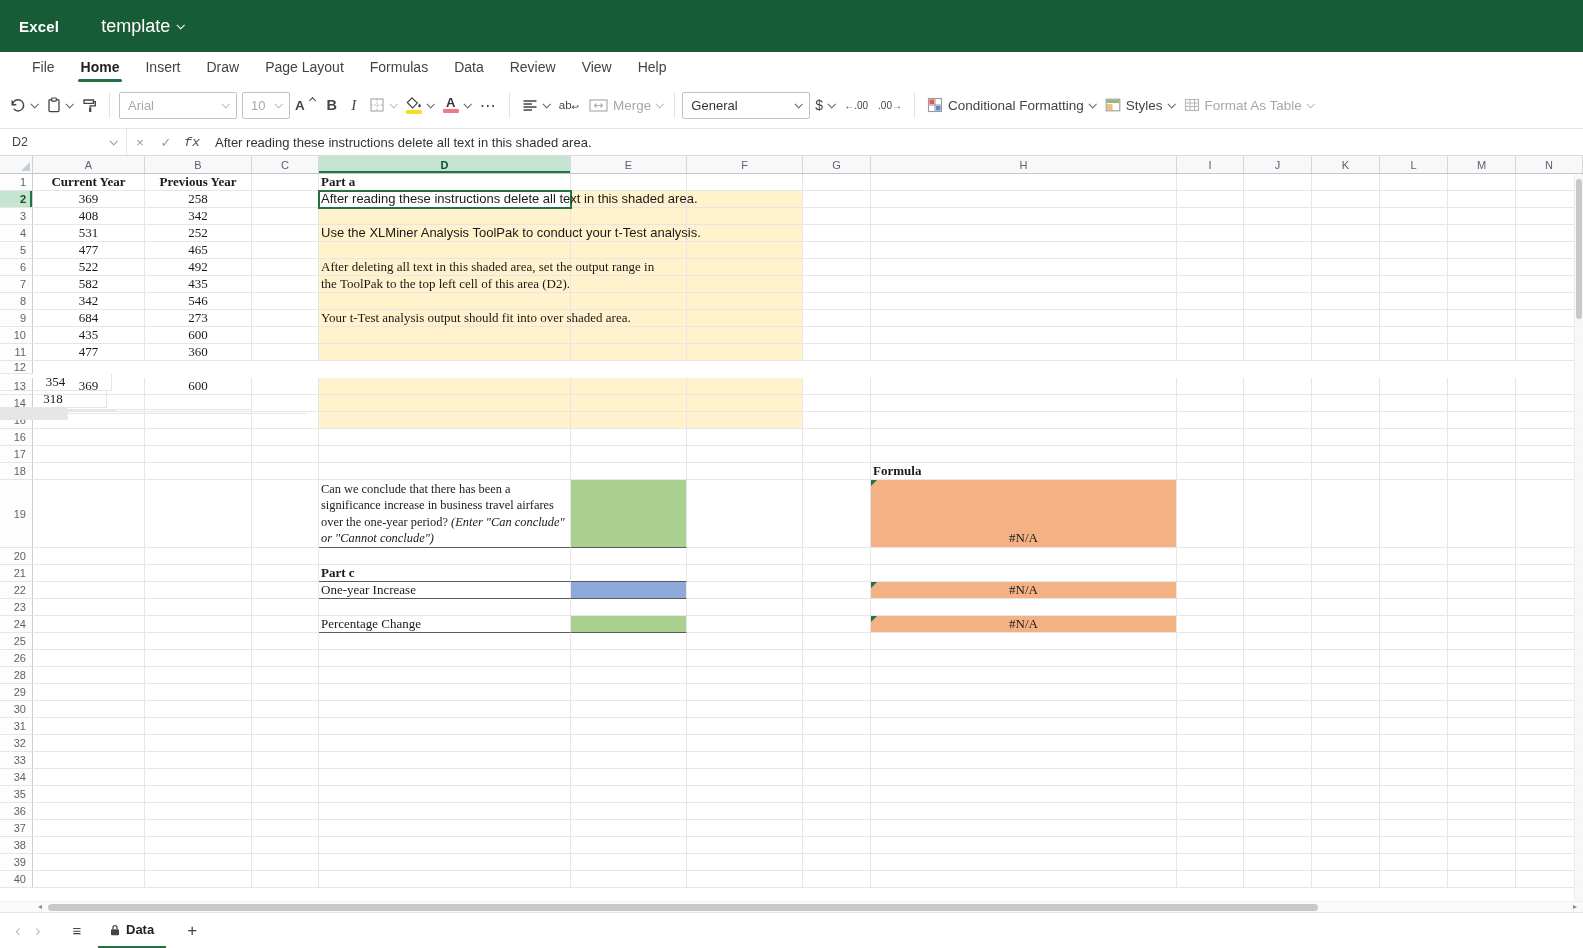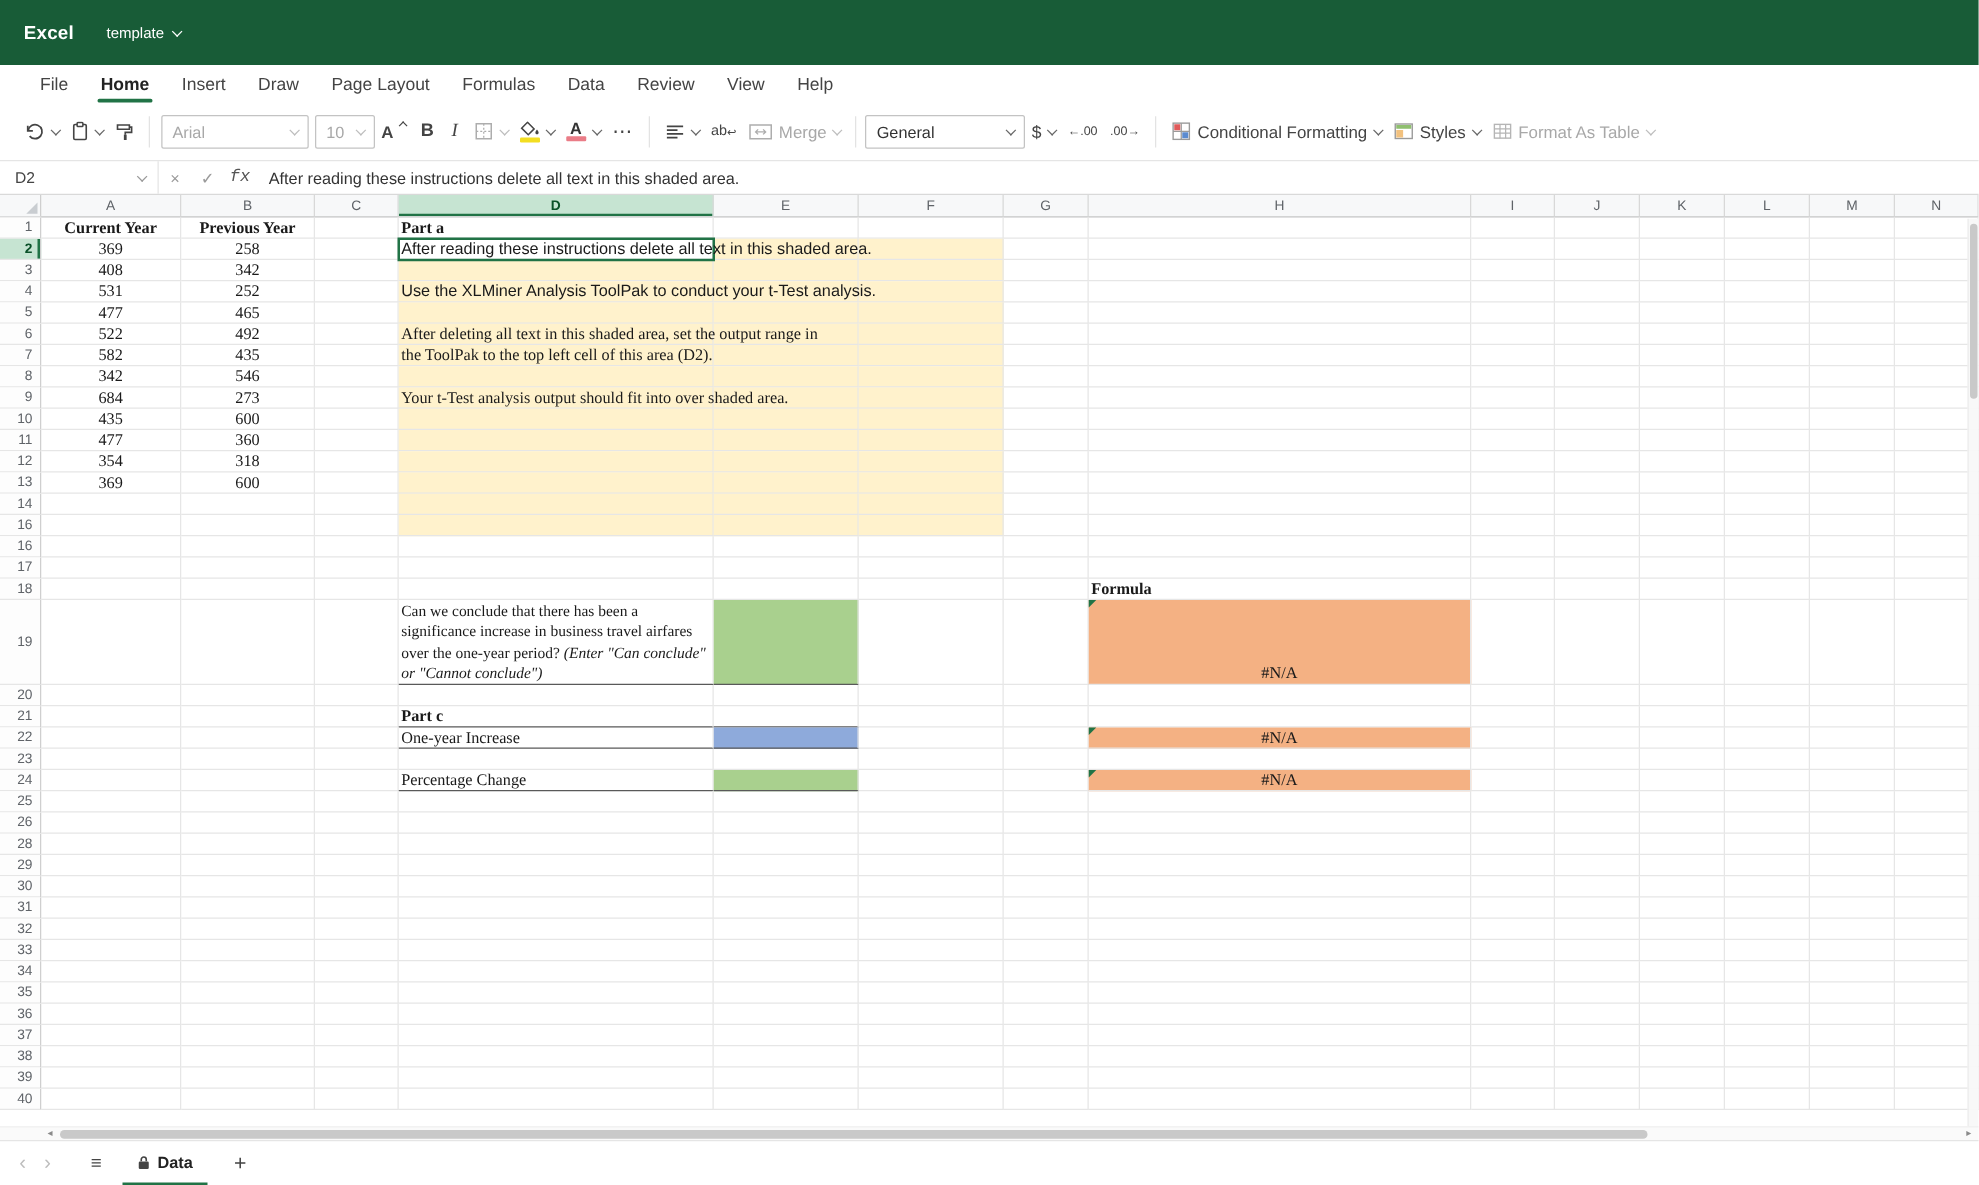--- a/index.html
+++ b/index.html
@@ -3,34 +3,34 @@
 <meta charset="utf-8">
 <style>
   *{margin:0;padding:0;box-sizing:border-box;}
   html,body{width:1583px;height:948px;overflow:hidden;}
   body{font-family:"Liberation Sans",sans-serif;background:#fff;}
   .app{width:1583px;height:948px;display:flex;flex-direction:column;position:relative;background:#fff;}
 
   
   .titlebar{height:52px;background:#185C37;display:flex;align-items:center;position:relative;flex:none;}
   .tb-app{color:#fff;font-size:15px;font-weight:700;margin-left:19px;letter-spacing:.2px;cursor:pointer;}
-  .tb-doc{color:#fff;font-size:12px;margin-left:26px;display:flex;align-items:center;gap:7px;cursor:pointer;}
+  .tb-doc{color:#fff;font-size:18px;margin-left:42px;display:flex;align-items:center;gap:7px;cursor:pointer;}
   .cv{width:6px;height:6px;border-right:1.4px solid #666;border-bottom:1.4px solid #666;transform:rotate(45deg) translateY(-1px);display:inline-block;flex:none;}
   .cv.white{border-color:#fff;}
   .cv.dis{border-color:#BDBDBD;}
   .searchbox{position:absolute;left:697px;top:10px;width:463px;height:31px;background:rgba(255,255,255,.72);border-radius:4px;display:flex;align-items:center;padding-left:15px;gap:9px;color:#2F5546;font-size:13.5px;cursor:text;}
 
   
   .menubar{height:30px;display:flex;align-items:stretch;padding-left:19px;background:#fff;flex:none;}
   .mitem{display:flex;align-items:center;padding:0 13px;font-size:14px;color:#444;cursor:pointer;position:relative;}
   .mitem.active{color:#222;font-weight:600;}
   .mitem.active::after{content:"";position:absolute;left:10px;right:10px;bottom:0;height:3px;background:#217346;border-radius:2px;}
 
   
-  .toolbar{height:46px;display:flex;align-items:center;padding-left:14px;flex:none;background:#fff;}
+  .toolbar{height:46px;display:flex;align-items:center;padding-left:4px;flex:none;background:#fff;}
   .tbtn{display:flex;align-items:center;height:30px;padding:0 5px;color:#444;font-size:13.5px;gap:5px;border-radius:2px;cursor:pointer;flex:none;}
   .tbtn.disabled{color:#A8A8A8;cursor:default;}
   .sep{width:1px;height:25px;background:#E3E3E3;margin:0 7px;flex:none;}
   .selectbox{height:27px;border:1px solid #C3C3C3;border-radius:2px;display:flex;align-items:center;justify-content:space-between;padding:0 8px;font-size:13px;color:#333;cursor:pointer;background:#fff;flex:none;}
   .fontname{width:118px;margin-left:2px;color:#A8A8A8;}
   .fontsize{width:48px;margin-left:5px;color:#A8A8A8;}
   .numfmt{width:128px;}
   .bi{font-weight:700;font-size:14.5px;width:24px;justify-content:center;}
   .ii{font-family:"Liberation Serif",serif;font-style:italic;font-size:15px;width:20px;justify-content:center;}
   .af{font-size:13.5px;font-weight:600;}
@@ -517,21 +517,21 @@
         <div class="g-c" style="width: 116px; background: rgb(255, 242, 204);"></div>
         <div class="g-c" style="width: 68px;"></div>
         <div class="g-c" style="width: 306px;"></div>
         <div class="g-c" style="width: 67px;"></div>
         <div class="g-c" style="width: 68px;"></div>
         <div class="g-c" style="width: 68px;"></div>
         <div class="g-c" style="width: 68px;"></div>
         <div class="g-c" style="width: 68px;"></div>
         <div class="g-c" style="width: 67px;"></div>
       </div>
-      <div class="g-row" style="height: 17px;">
+      <div class="g-row" style="height: 17px; flex-direction: column;">
         <div class="g-rh">12</div>
         <div class="g-c num" style="width: 112px;">
           <span class="ct">354</span>
         </div>
         <div class="g-c num" style="width: 107px;">
           <span class="ct">318</span>
         </div>
         <div class="g-c" style="width: 67px;"></div>
         <div class="g-c" style="width: 252px; background: rgb(255, 242, 204);"></div>
         <div class="g-c" style="width: 116px; background: rgb(255, 242, 204);"></div>

